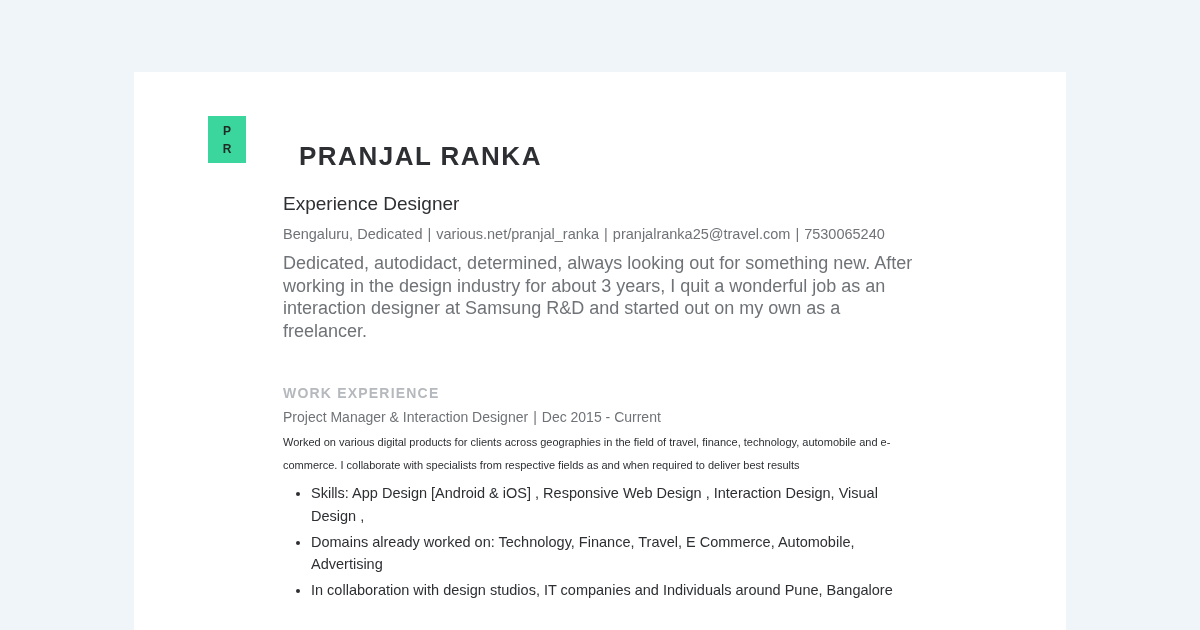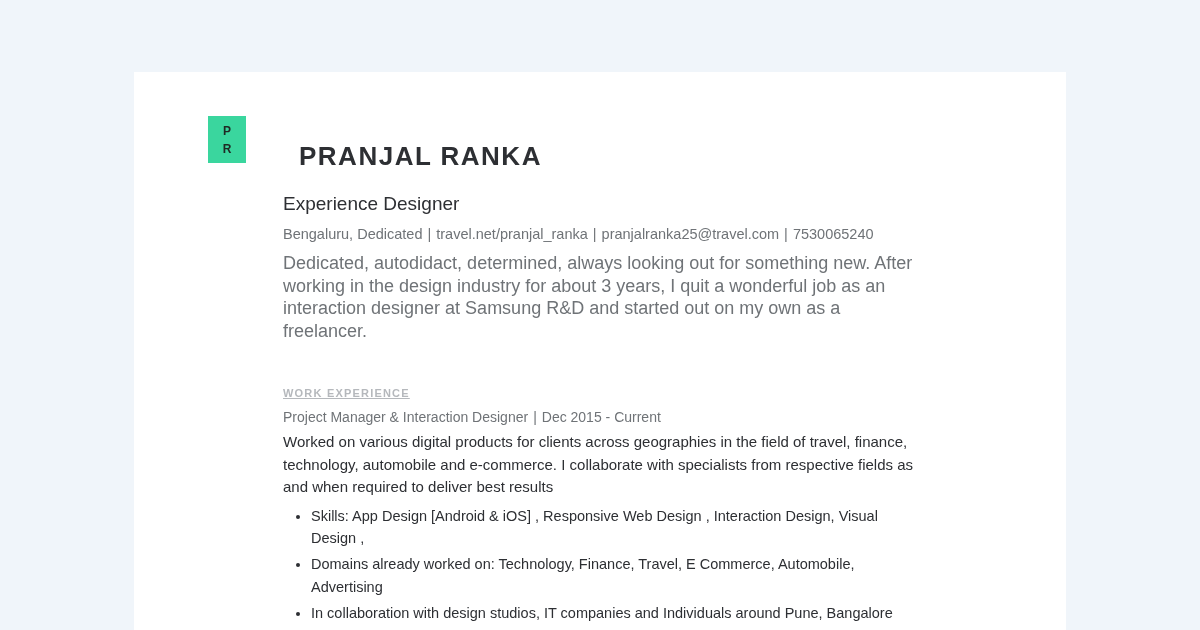--- a/index.html
+++ b/index.html
@@ -70,26 +70,25 @@
       color: #6f7377;
     }
     .summary {
       margin-top: 9px;
       font-size: 18px;
       color: #6f7377;
       line-height: 22.5px;
     }
     .section-label {
       margin-top: 44px;
-      font-size: 11px;
+      font-size: 14px;
       font-weight: bold;
       letter-spacing: 1.2px;
       color: #b5b8bc;
       line-height: 14px;
-      text-decoration: underline;
     }
     .job-title {
       margin-top: 31px;
       font-size: 17px;
       font-weight: bold;
       color: #2d2f33;
       letter-spacing: 1.2px;
       line-height: 22px;
     }
     .job-meta {
@@ -97,21 +96,21 @@
       font-size: 14px;
       color: #6f7377;
       line-height: 18px;
       white-space: nowrap;
     }
     .job-meta .sep {
       margin: 0 5px;
     }
     .job-desc {
       margin-top: 5px;
-      font-size: 15px;
+      font-size: 11px;
       color: #2d2f33;
       line-height: 22.5px;
     }
     .bullets {
       margin: 6px 0 0 0;
       padding: 0 0 0 28px;
       font-size: 14.5px;
       color: #2d2f33;
       line-height: 22.5px;
     }
@@ -126,21 +125,21 @@
   <div class="logo">
     <span>P</span>
     <span>R</span>
   </div>
 
   <div class="content">
     <h1 class="name">PRANJAL RANKA</h1>
     <div class="title">Experience Designer</div>
 
     <div class="contact">
-      <span>Bengaluru, Dedicated</span><span class="sep">|</span><span>travel.net/pranjal_ranka</span><span class="sep">|</span><span>pranjalranka25@travel.com</span><span class="sep">|</span><span>7530065240</span>
+      <span>Bengaluru, Dedicated</span><span class="sep">|</span><span>various.net/pranjal_ranka</span><span class="sep">|</span><span>pranjalranka25@travel.com</span><span class="sep">|</span><span>7530065240</span>
     </div>
 
     <div class="summary">Dedicated, autodidact, determined, always looking out for something new. After working in the design industry for about 3 years, I quit a wonderful job as an interaction designer at Samsung R&amp;D and started out on my own as a freelancer.</div>
 
     <div class="section-label">WORK EXPERIENCE</div>
 
     <div>
       <div class="job-meta">
         <span>Project Manager &amp; Interaction Designer</span><span class="sep">|</span><span>Dec 2015 - Current</span>
       </div>

